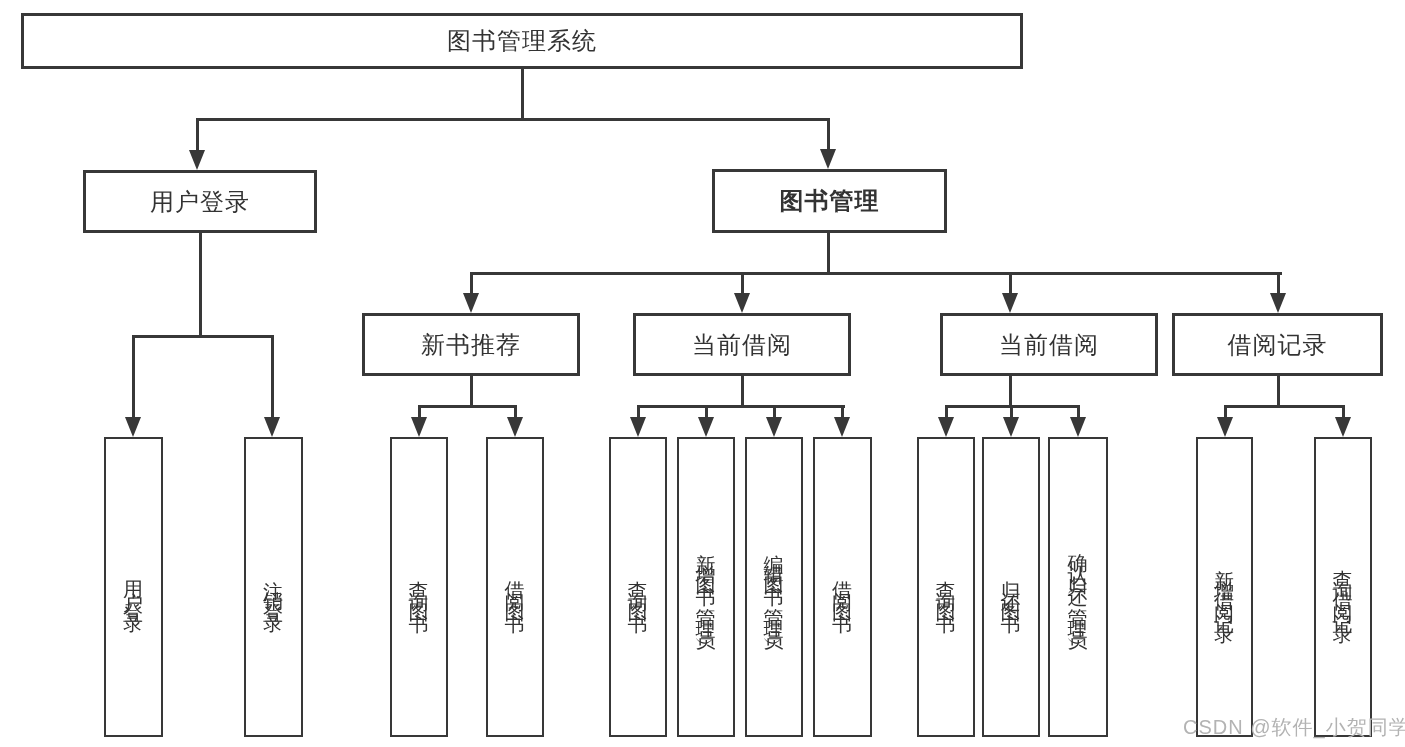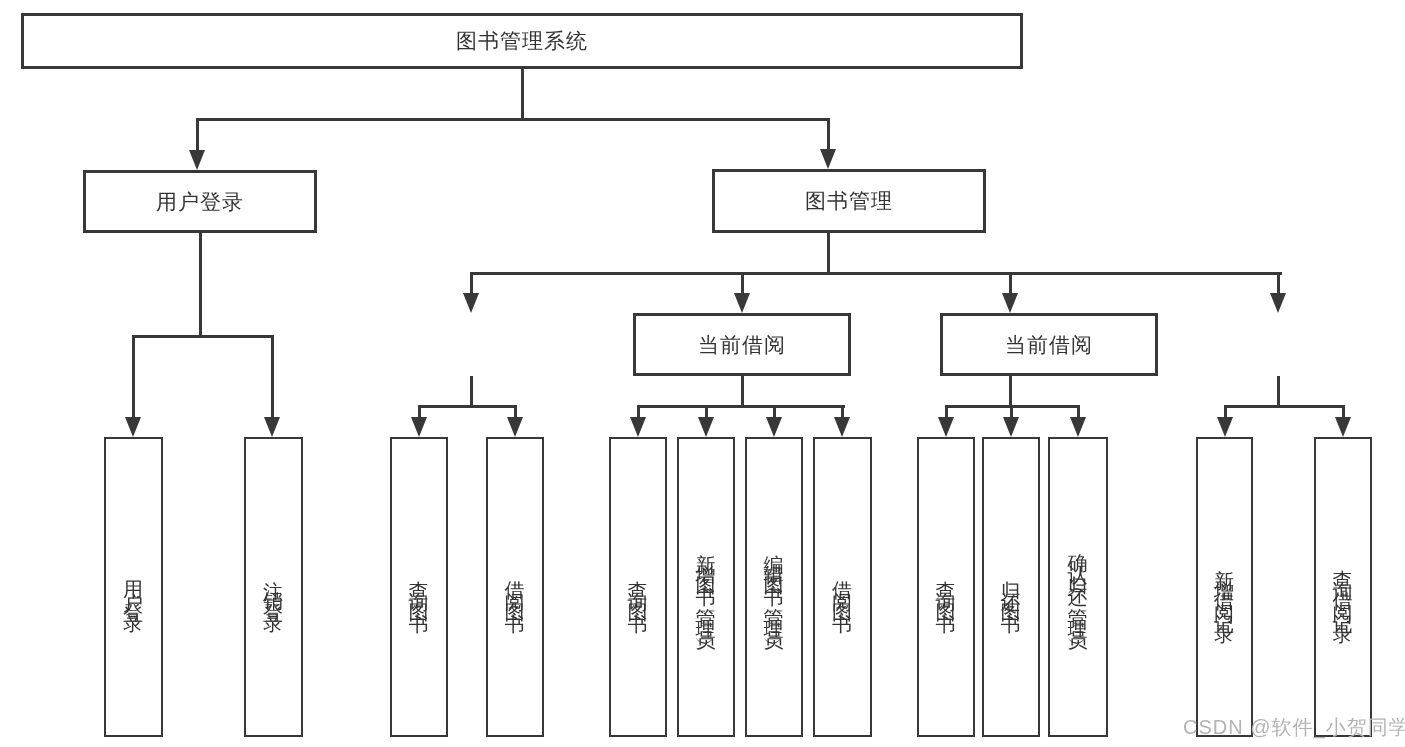--- a/index.html
+++ b/index.html
@@ -18,21 +18,21 @@
   
   .box {
     position: absolute;
     box-sizing: border-box;
     background: #ffffff;
     border: 3px solid #383838;
     display: flex;
     align-items: center;
     justify-content: center;
     color: #333333;
-    font-size: 21px;
+    font-size: 24px;
     letter-spacing: 1px;
     white-space: nowrap;
   }
   .leaf {
     border-width: 2.5px;
     writing-mode: vertical-rl;
     text-orientation: mixed;
     font-size: 20px;
     letter-spacing: 11px;
     white-space: normal;
@@ -77,42 +77,44 @@
   <div class="box" style="left:21px; top:13px; width:1002px; height:56px;">图书管理系统</div>
 
   <div class="vline" style="left:520.5px; top:66px; height:52px;"></div>
   <div class="hline" style="left:195.5px; top:118px; width:634px;"></div>
   <div class="vline" style="left:195.5px; top:118px; height:33px;"></div>
   <div class="arrow" style="left:189px; top:150px;"></div>
   <div class="vline" style="left:826.5px; top:118px; height:32px;"></div>
   <div class="arrow" style="left:820px; top:149px;"></div>
 
   <div class="box" style="left:83px; top:170px; width:234px; height:63px;">用户登录</div>
-  <div class="box" style="left:712px; top:169px; width:274px; height:64px;">图书管理</div>
+  <div class="box" style="left:712px; top:169px; width:235px; height:64px;font-weight:bold;">图书管理</div>
 
   <div class="vline" style="left:198.5px; top:233px; height:102px;"></div>
   <div class="hline" style="left:131.5px; top:335px; width:142px;"></div>
   <div class="vline" style="left:131.5px; top:335px; height:82px;"></div>
   <div class="arrow" style="left:125px; top:417px;"></div>
   <div class="vline" style="left:270.5px; top:335px; height:82px;"></div>
   <div class="arrow" style="left:264px; top:417px;"></div>
 
   <div class="vline" style="left:826.5px; top:233px; height:39px;"></div>
   <div class="hline" style="left:469.5px; top:272px; width:812px;"></div>
   <div class="vline" style="left:469.5px; top:272px; height:21px;"></div>
   <div class="arrow" style="left:463px; top:293px;"></div>
   <div class="vline" style="left:740.5px; top:272px; height:21px;"></div>
   <div class="arrow" style="left:734px; top:293px;"></div>
   <div class="vline" style="left:1008.5px; top:272px; height:21px;"></div>
   <div class="arrow" style="left:1002px; top:293px;"></div>
   <div class="vline" style="left:1276.5px; top:272px; height:21px;"></div>
   <div class="arrow" style="left:1270px; top:293px;"></div>
 
+  <div class="box" style="left:362px; top:313px; width:218px; height:63px;">新书推荐</div>
   <div class="box" style="left:633px; top:313px; width:218px; height:63px;">当前借阅</div>
   <div class="box" style="left:901px; top:313px; width:218px; height:63px;margin-left:39px;">当前借阅</div>
+  <div class="box" style="left:1172px; top:313px; width:211px; height:63px;">借阅记录</div>
 
   <div class="vline" style="left:469.5px; top:376px; height:29px;"></div>
   <div class="hline" style="left:417.5px; top:405px; width:99px;"></div>
   <div class="vline" style="left:417.5px; top:405px; height:12px;"></div>
   <div class="arrow" style="left:411px; top:417px;"></div>
   <div class="vline" style="left:513.5px; top:405px; height:12px;"></div>
   <div class="arrow" style="left:507px; top:417px;"></div>
 
   <div class="vline" style="left:740.5px; top:376px; height:29px;"></div>
   <div class="hline" style="left:636.5px; top:405px; width:208px;"></div>

